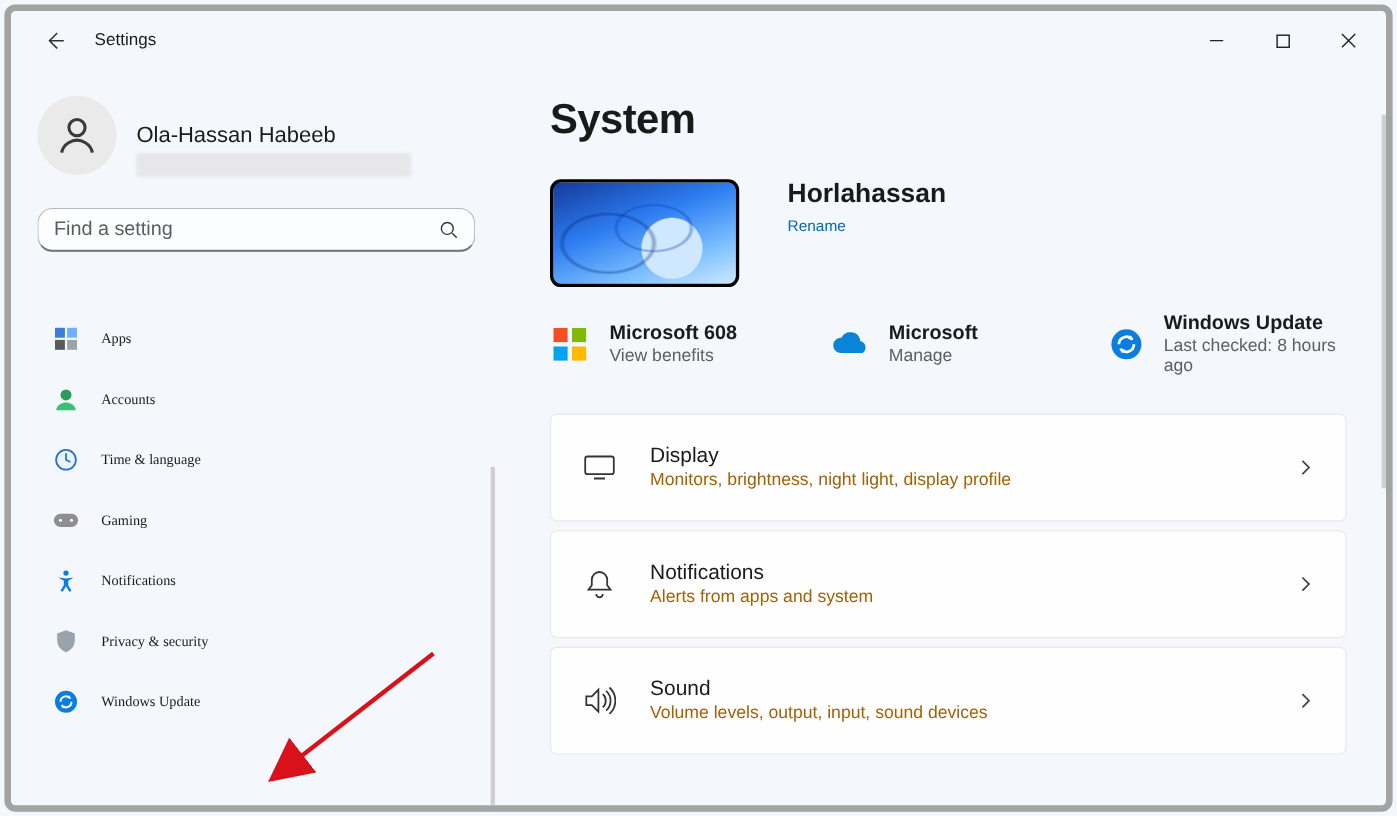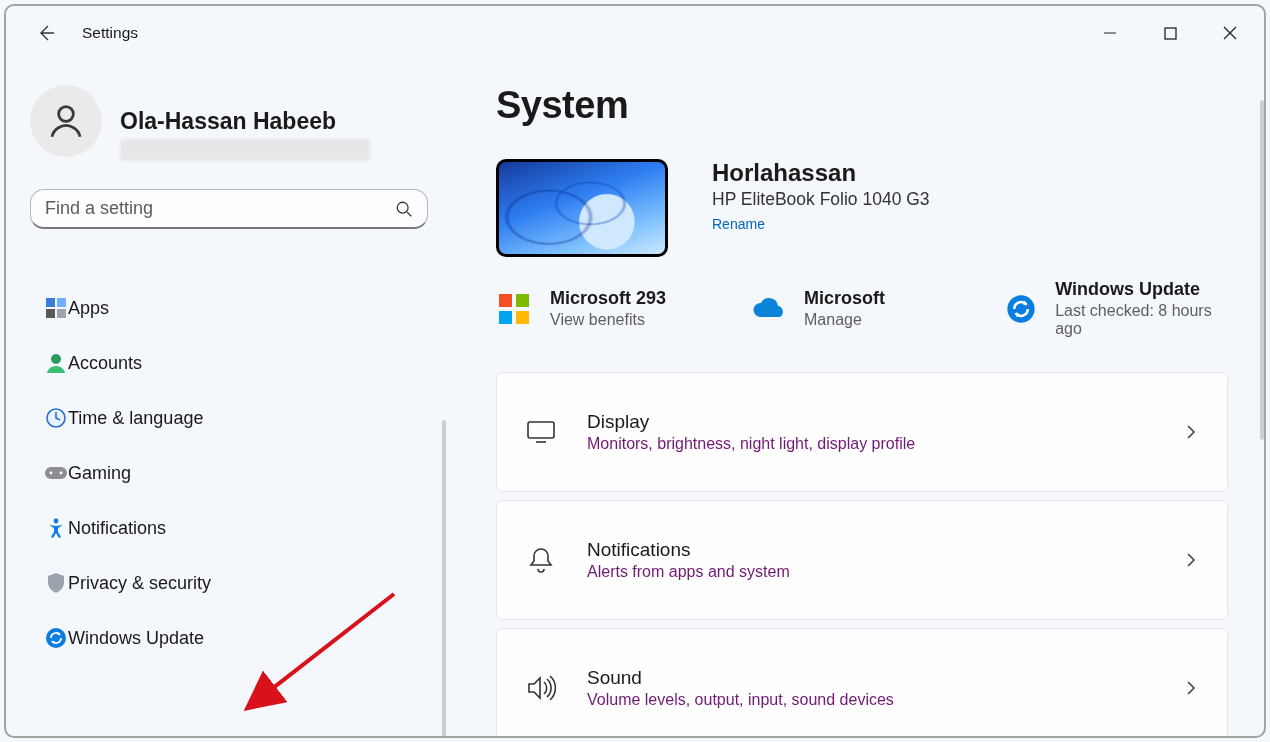--- a/index.html
+++ b/index.html
@@ -8,21 +8,21 @@
     background: #f4f7fc;
     width: 1270px;
     height: 742px;
     overflow: hidden;
     position: relative;
     color: #1a1a1a;
   }
   .window {
     position: absolute;
     inset: 4px;
-    border: 2px solid #a3a3a3;
+    border: 6px solid #a3a3a3;
     border-radius: 10px;
     background: #f4f7fc;
     overflow: hidden;
   }
   .titlebar {
     display: flex;
     align-items: center;
     height: 54px;
     padding-left: 20px;
   }
@@ -59,22 +59,22 @@
     gap: 18px;
     margin-bottom: 28px;
   }
   .avatar-circle {
     width: 72px; height: 72px;
     border-radius: 50%;
     background: #eaeaea;
     display:flex;align-items:center;justify-content:center;
   }
   .account-name {
-    font-size: 23px;
-    font-weight: 700;
+    font-size: 20px;
+    font-weight: 400;
     margin-top: 28px;
   }
   .account-sub {
     width: 250px;
     height: 22px;
     background: #e7e7e9;
     border-radius: 3px;
     margin-top: 4px;
     filter: blur(1.5px);
   }
@@ -99,24 +99,26 @@
   }
   .search input::placeholder { color: #5c5c5c; }
   .nav {
     display: flex;
     flex-direction: column;
     gap: 7px;
   }
   .nav-item {
     display: flex;
     align-items: center;
+    gap: 20px;
     height: 48px;
     padding: 0 14px;
     border-radius: 6px;
-    font-size: 18px;
+    font-size: 13px;
+    font-family: Liberation Serif, serif;
   }
   .nav-icon {
     width: 24px; height: 24px;
     display:flex;align-items:center;justify-content:center;
   }
   .side-divider {
     position: absolute;
     right: 0;
     top: 360px;
     width: 4px;
@@ -178,31 +180,31 @@
     display: flex;
     flex-direction: column;
     gap: 8px;
   }
   .list-item {
     display: flex;
     align-items: center;
     background: #fefefe;
     border: 1px solid #e7e8ea;
     border-radius: 6px;
-    height: 120px;
+    height: 98px;
     padding: 0 28px;
     gap: 30px;
   }
   .li-icon {
     width: 32px; height: 32px;
     display:flex;align-items:center;justify-content:center;
   }
   .li-text { flex: 1; }
   .li-title { font-size: 19px; }
-  .li-sub { font-size: 16px; color: #701a75; margin-top: 2px; }
+  .li-sub { font-size: 16px; color: #a16207; margin-top: 2px; }
   .main-scroll {
     position: absolute;
     right: 0;
     top: 40px;
     width: 4px;
     height: 340px;
     background: #cfcfd3;
     border-radius: 2px;
   }
   .arrow-annot {
@@ -347,37 +349,36 @@
 
     <div class="main">
       <div class="page-title">System</div>
 
       <div class="device-row">
         <div class="device-thumb">
           <div class="swirl"></div>
         </div>
         <div>
           <div class="device-name">Horlahassan</div>
-          <div class="device-model">HP EliteBook Folio 1040 G3</div>
           <a class="rename">Rename</a>
         </div>
       </div>
 
       <div class="tiles">
         <div class="tile">
           <span class="tile-icon">
             <svg width="30" height="30" viewBox="0 0 30 30">
                 <rect x="0" y="0" width="13" height="13" fill="#f25022"></rect>
                 <rect x="17" y="0" width="13" height="13" fill="#7fba00"></rect>
                 <rect x="0" y="17" width="13" height="13" fill="#00a4ef"></rect>
                 <rect x="17" y="17" width="13" height="13" fill="#ffb900"></rect>
               </svg>
           </span>
           <div>
-            <div class="tile-title">Microsoft 293</div>
+            <div class="tile-title">Microsoft 608</div>
             <div class="tile-sub">View benefits</div>
           </div>
         </div>
         <div class="tile">
           <span class="tile-icon">
             <svg width="36" height="24" viewBox="0 0 36 24">
                 <path d="M10 20a7 7 0 0 1 1-14 9 9 0 0 1 17 3 6 6 0 0 1 2 11z" fill="#0a84d8"></path>
               </svg>
           </span>
           <div>

